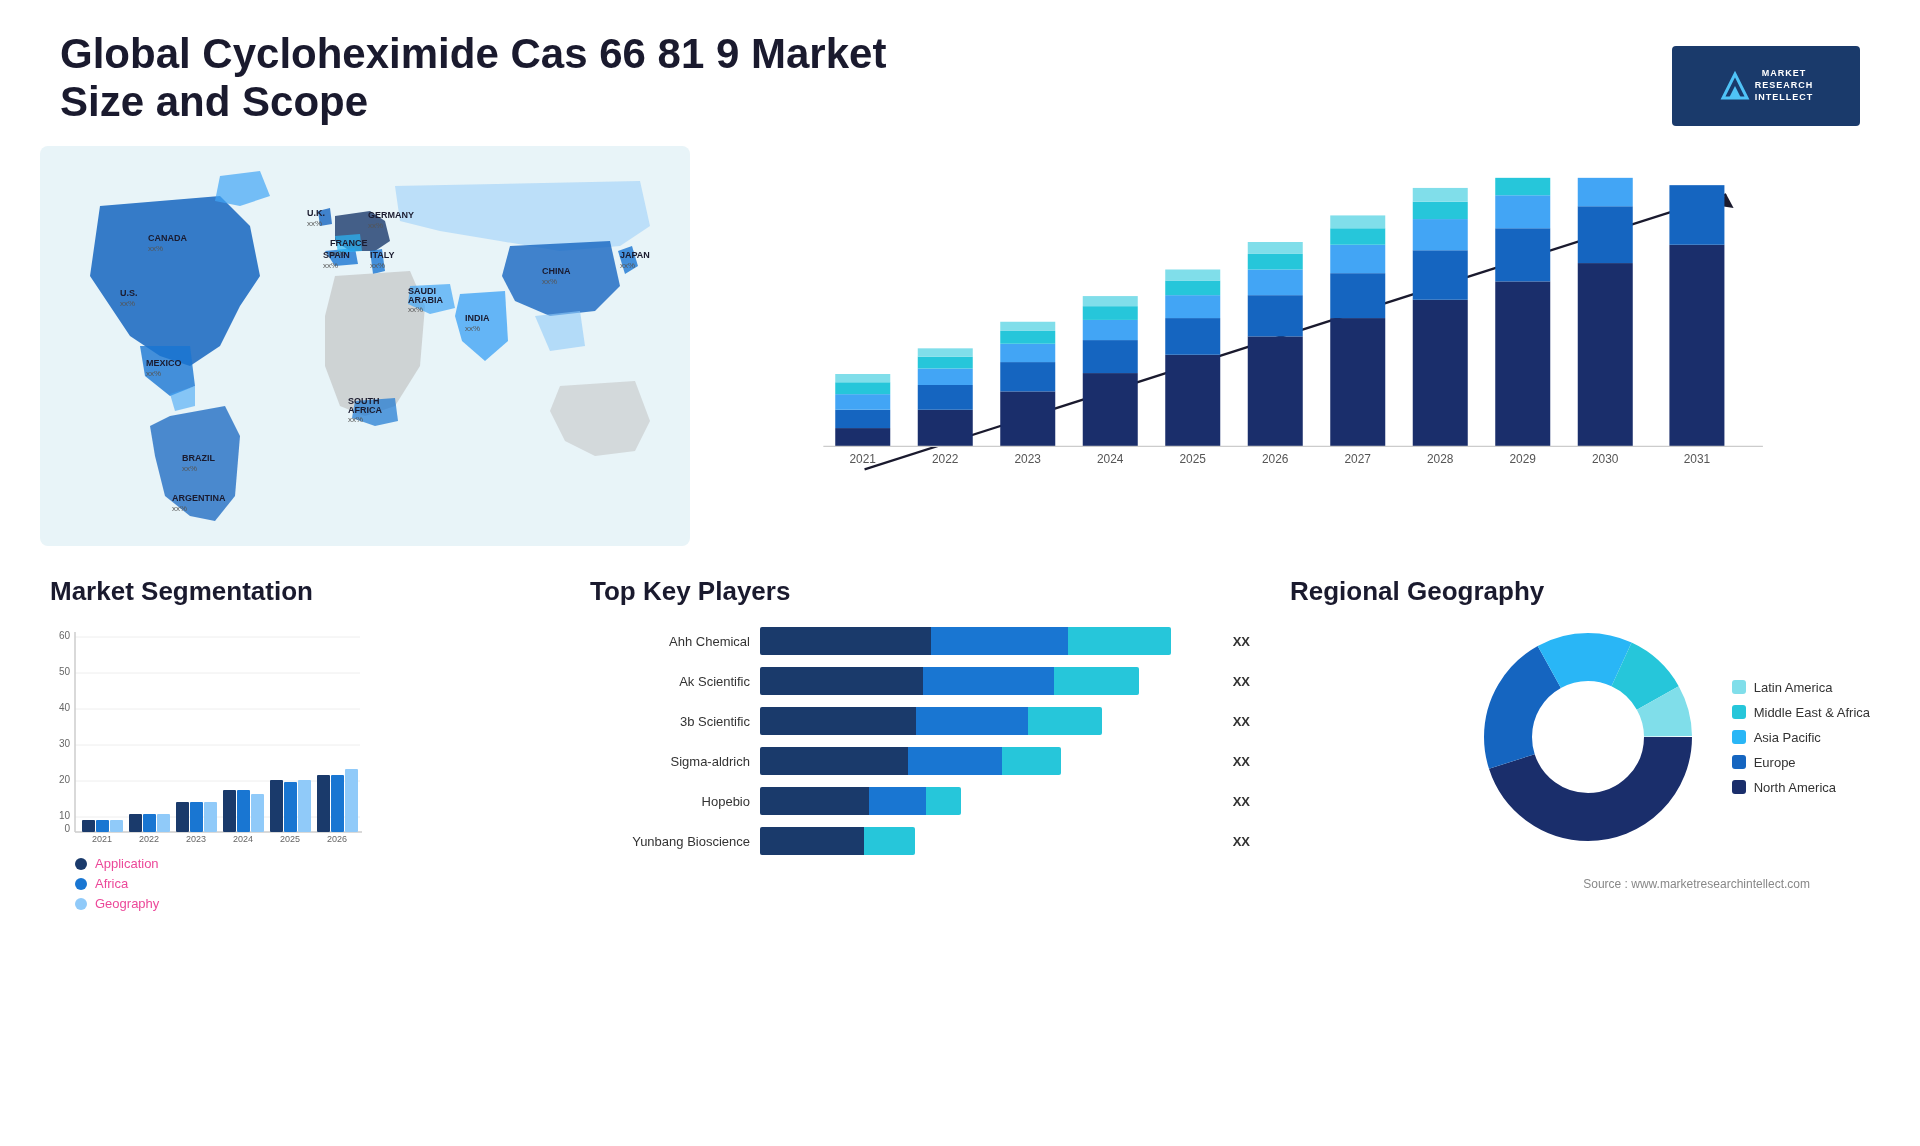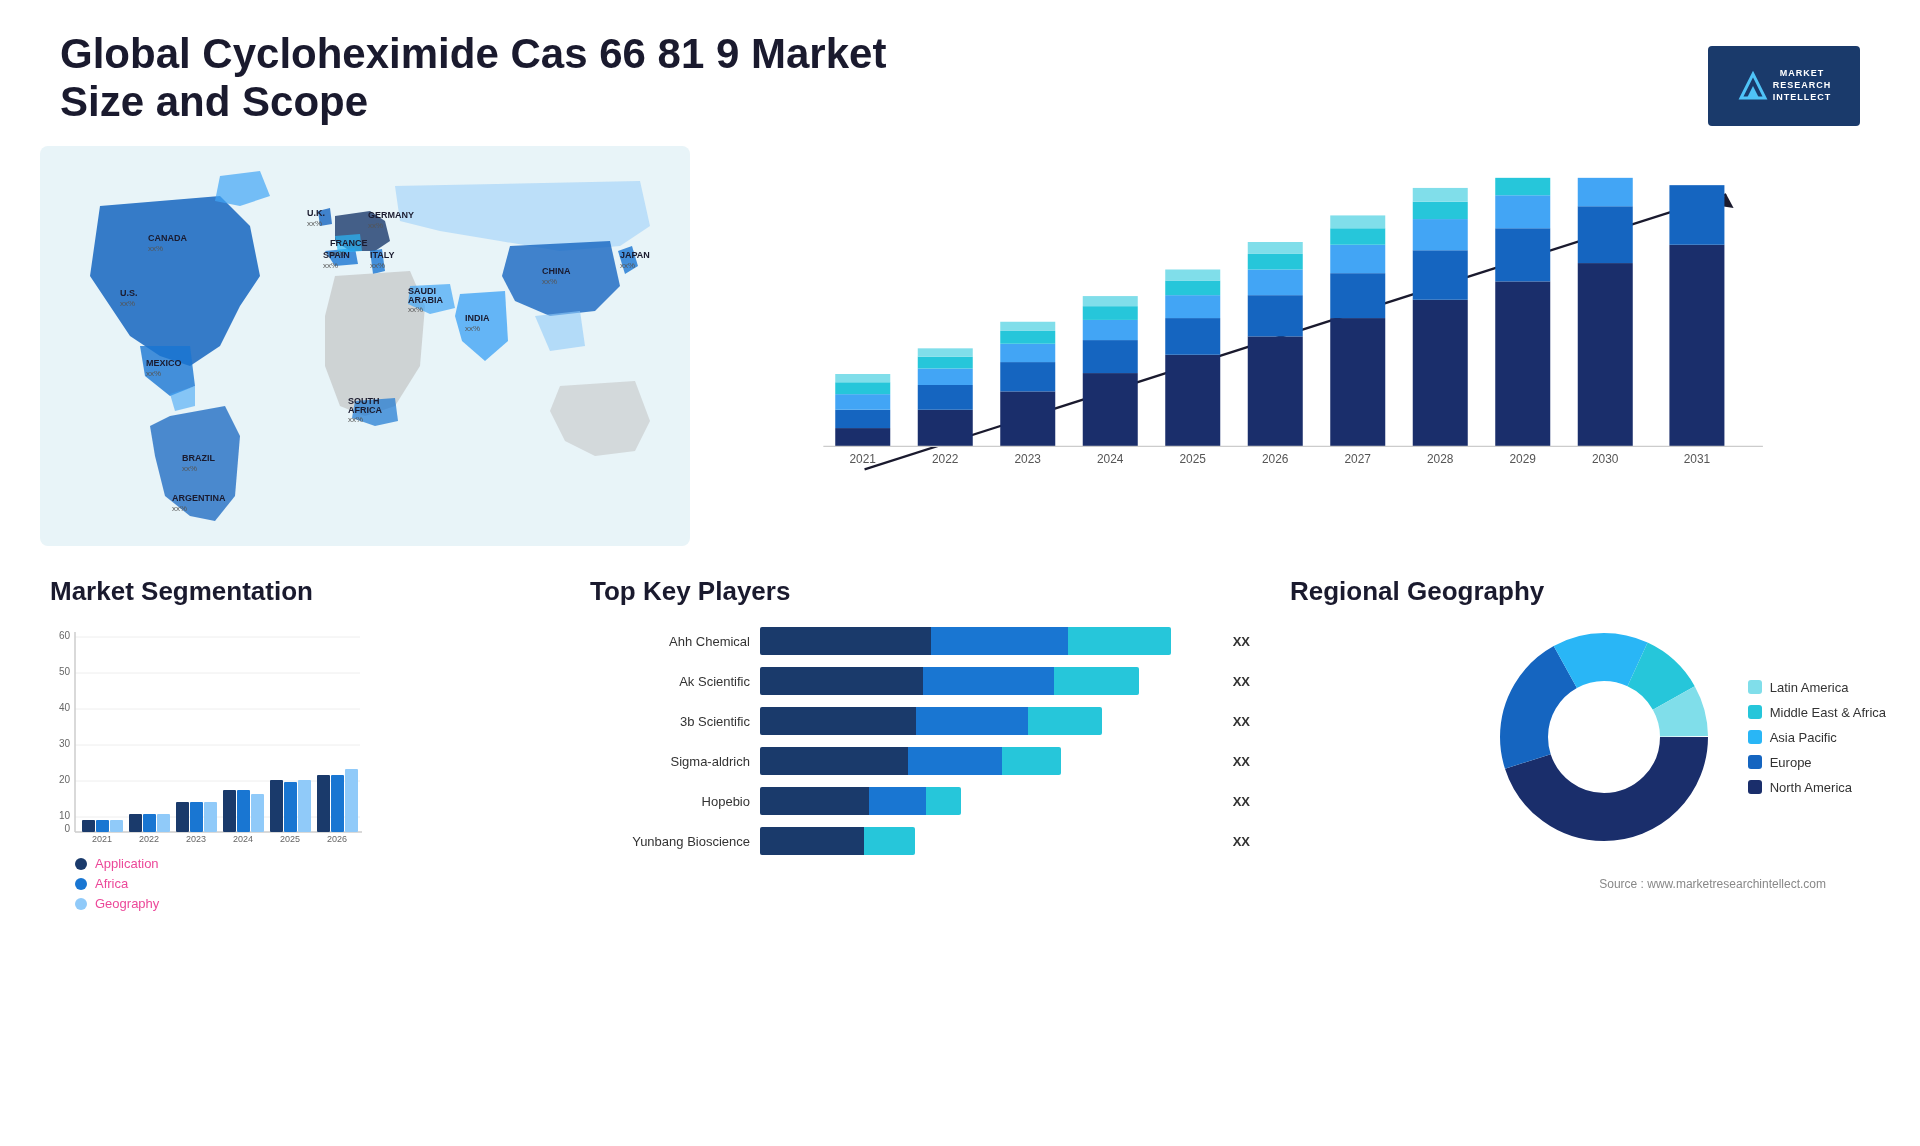--- a/index.html
+++ b/index.html
@@ -25,21 +25,21 @@
       max-width: 900px;
     }
 
     .logo-area {
       display: flex;
       flex-direction: column;
       align-items: center;
     }
 
     .logo-box {
-      width: 152px;
+      width: 188px;
       height: 80px;
       background: #1a3a6b;
       display: flex;
       flex-direction: column;
       align-items: center;
       justify-content: center;
       border-radius: 4px;
       padding: 8px;
     }
 
@@ -422,21 +422,21 @@
           <text x="958" y="313" text-anchor="middle" font-size="13" fill="#555">2031</text>
         </g>
 
         <line x1="5" y1="295" x2="1030" y2="295" stroke="#ccc" stroke-width="1.5"></line>
       </svg>
     </div>
   </div>
 
 </div>
 
-<div style="display:grid;grid-template-columns:520px 680px 1fr;padding:10px 24px 0 40px;gap:20px;margin-top:-10px;">
+<div style="display:grid;grid-template-columns:520px 680px 1fr;padding:10px 40px 0 40px;gap:20px;margin-top:-10px;">
 
   <div class="segmentation-section">
     <div class="section-title">Market Segmentation</div>
     <div style="display:flex;gap:20px;align-items:flex-start;">
 
       <div style="position:relative;flex:1;">
         <svg viewBox="0 0 320 220" width="320" height="220">
 
           <text x="20" y="12" text-anchor="end" font-size="10" fill="#666">60</text>
           <text x="20" y="48" text-anchor="end" font-size="10" fill="#666">50</text>

